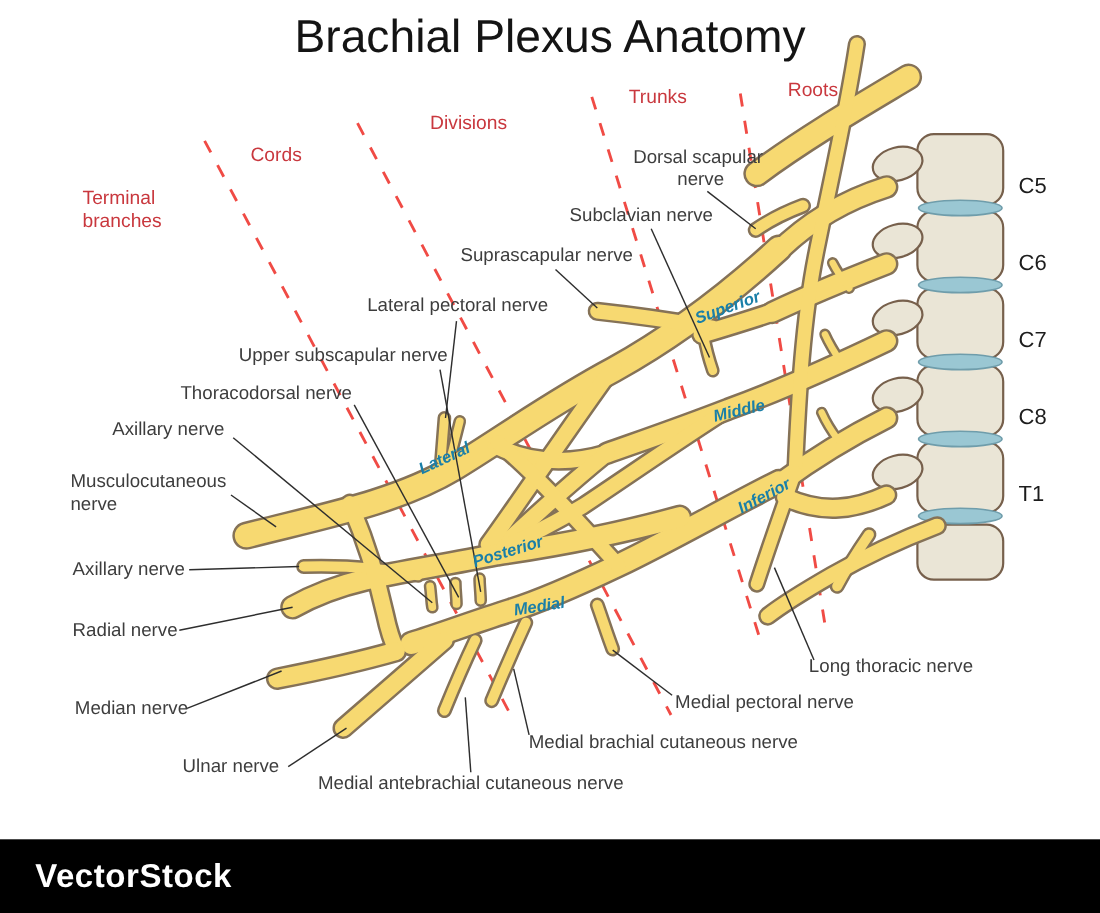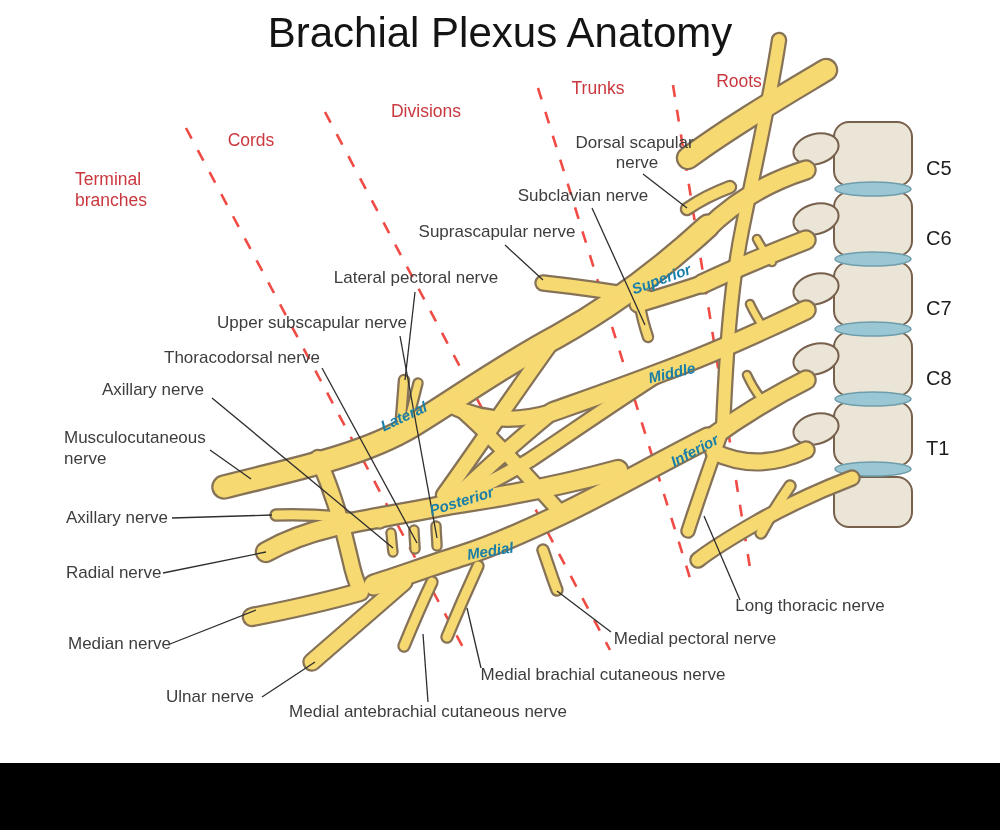--- a/index.html
+++ b/index.html
@@ -258,15 +258,16 @@
     <text class="vlabel" x="926" y="245">C6</text>
     <text class="vlabel" x="926" y="315">C7</text>
     <text class="vlabel" x="926" y="385">C8</text>
     <text class="vlabel" x="926" y="455">T1</text>
   </g>
 
 </svg>
 
 
 <div class="footer">
+  <div class="brand">VectorStock</div>
 </div>
 
 </div>
 
 </body></html>

